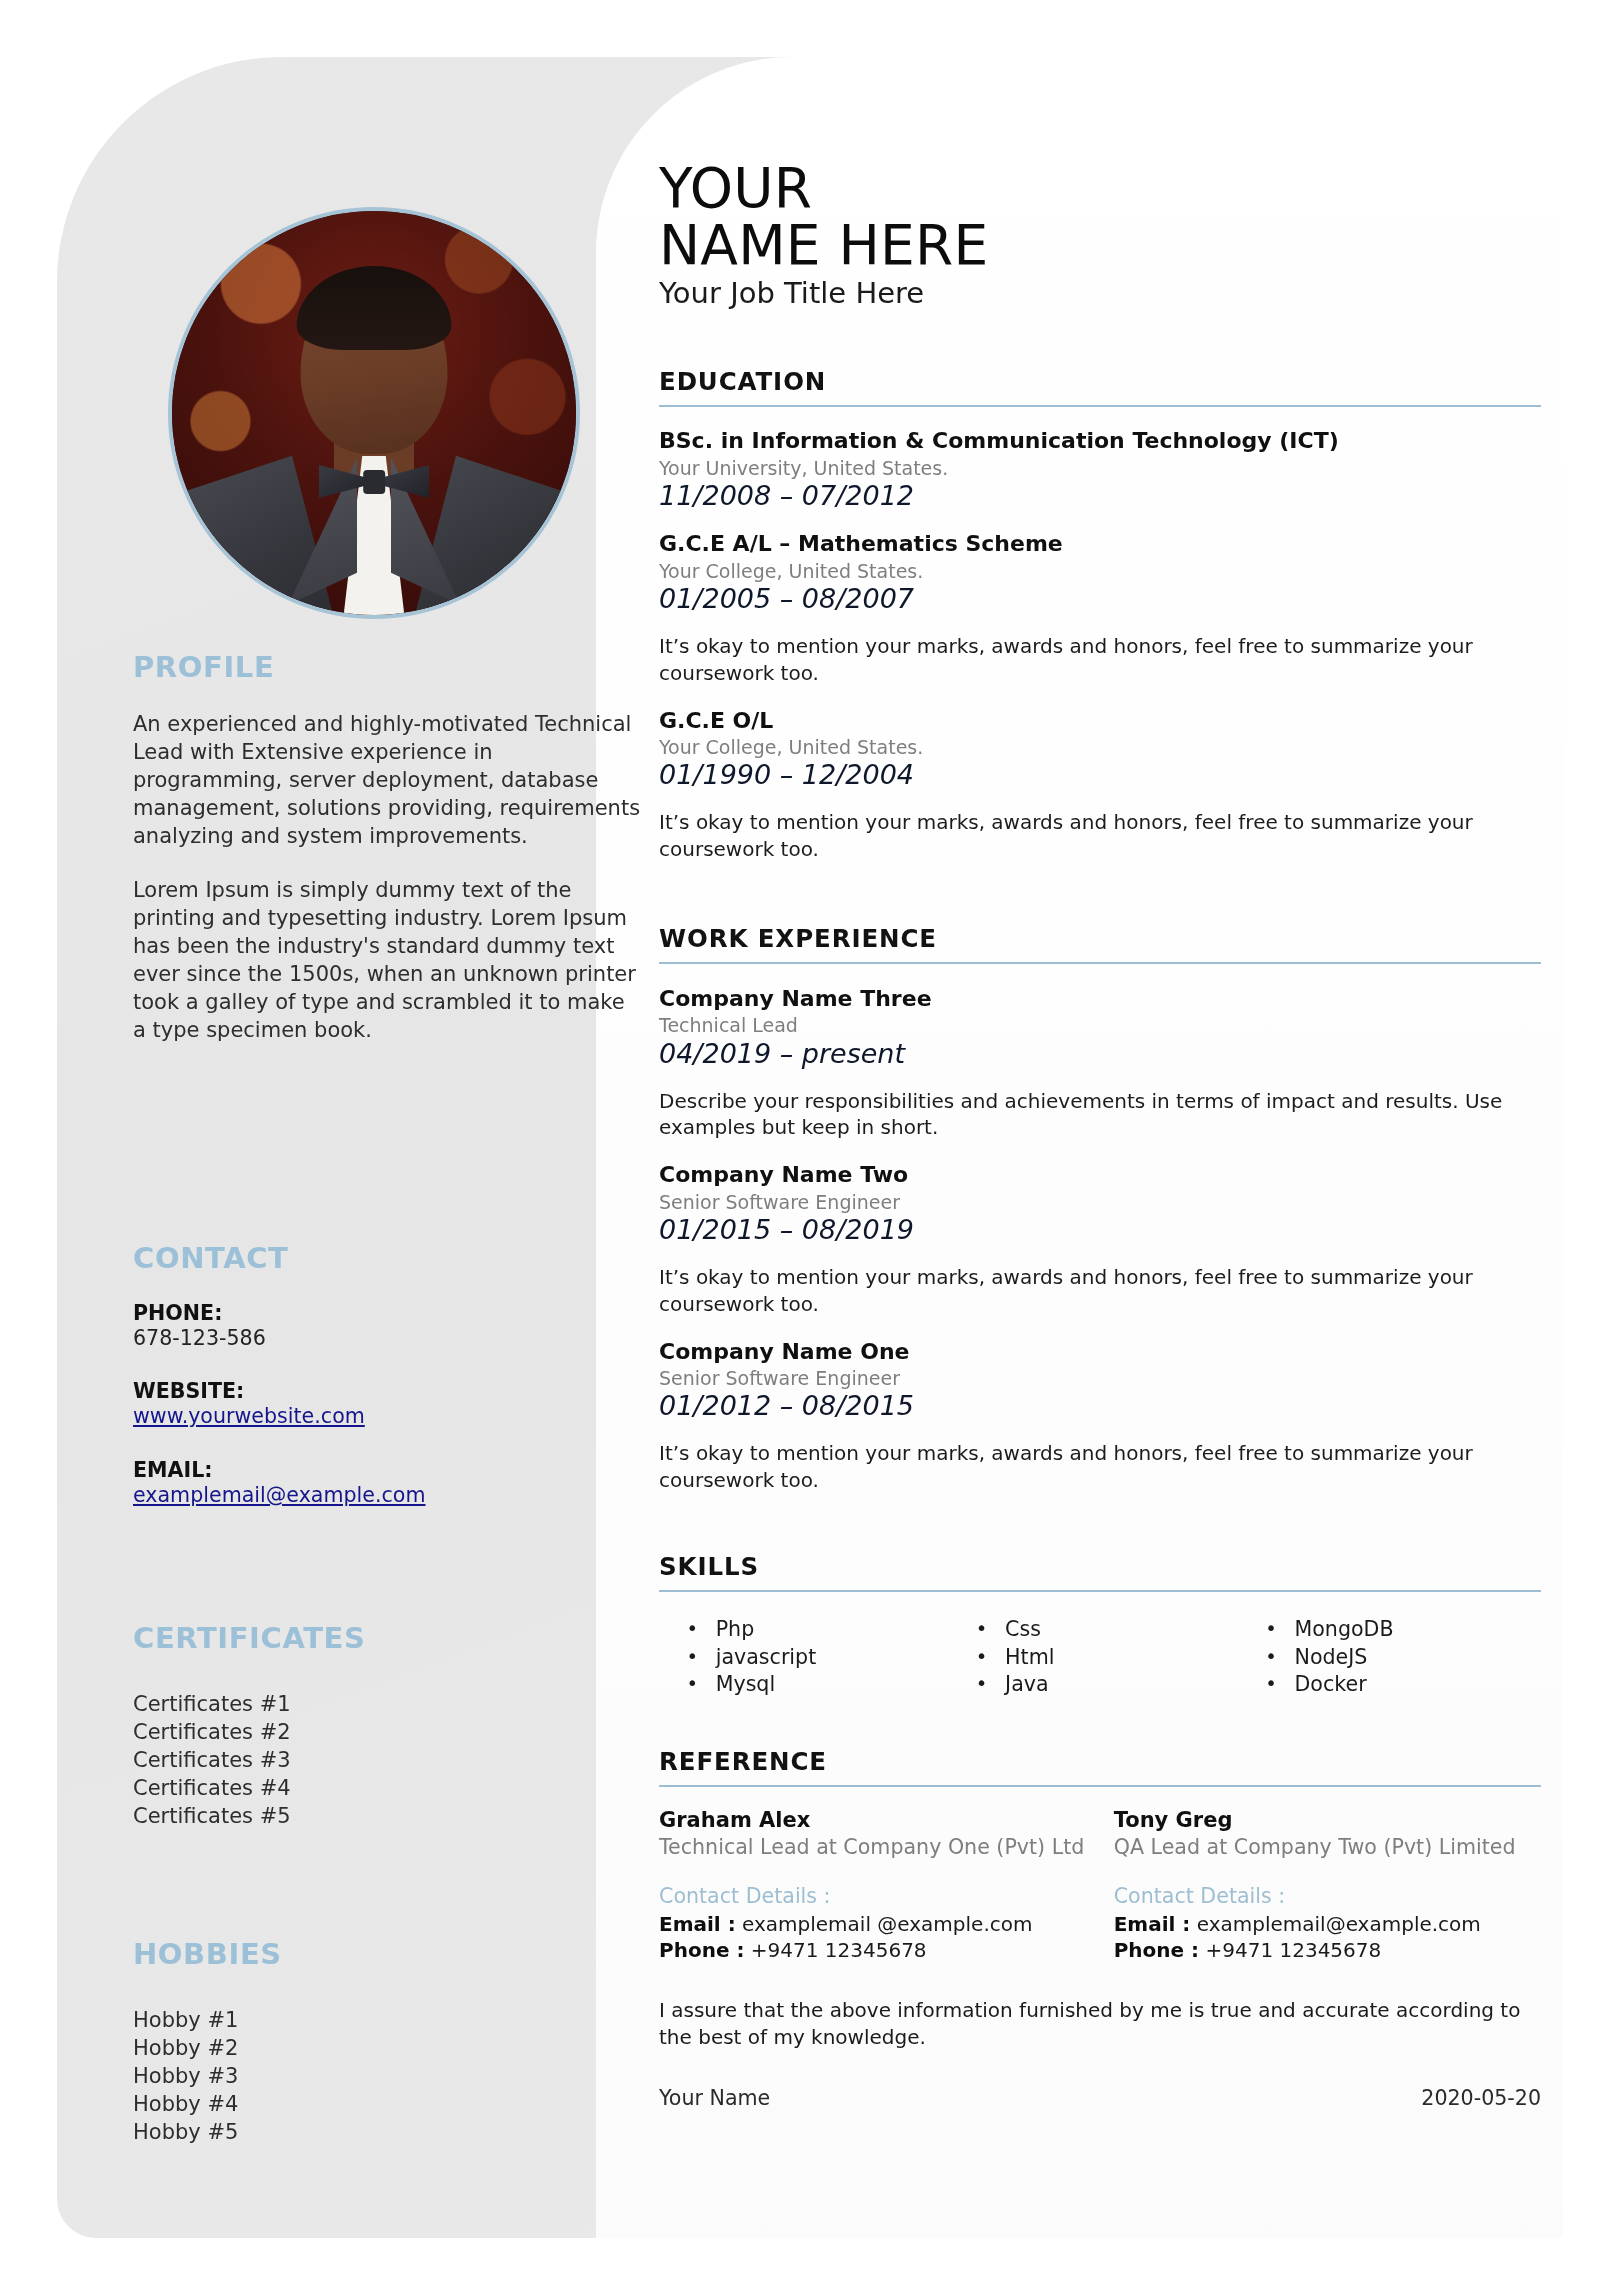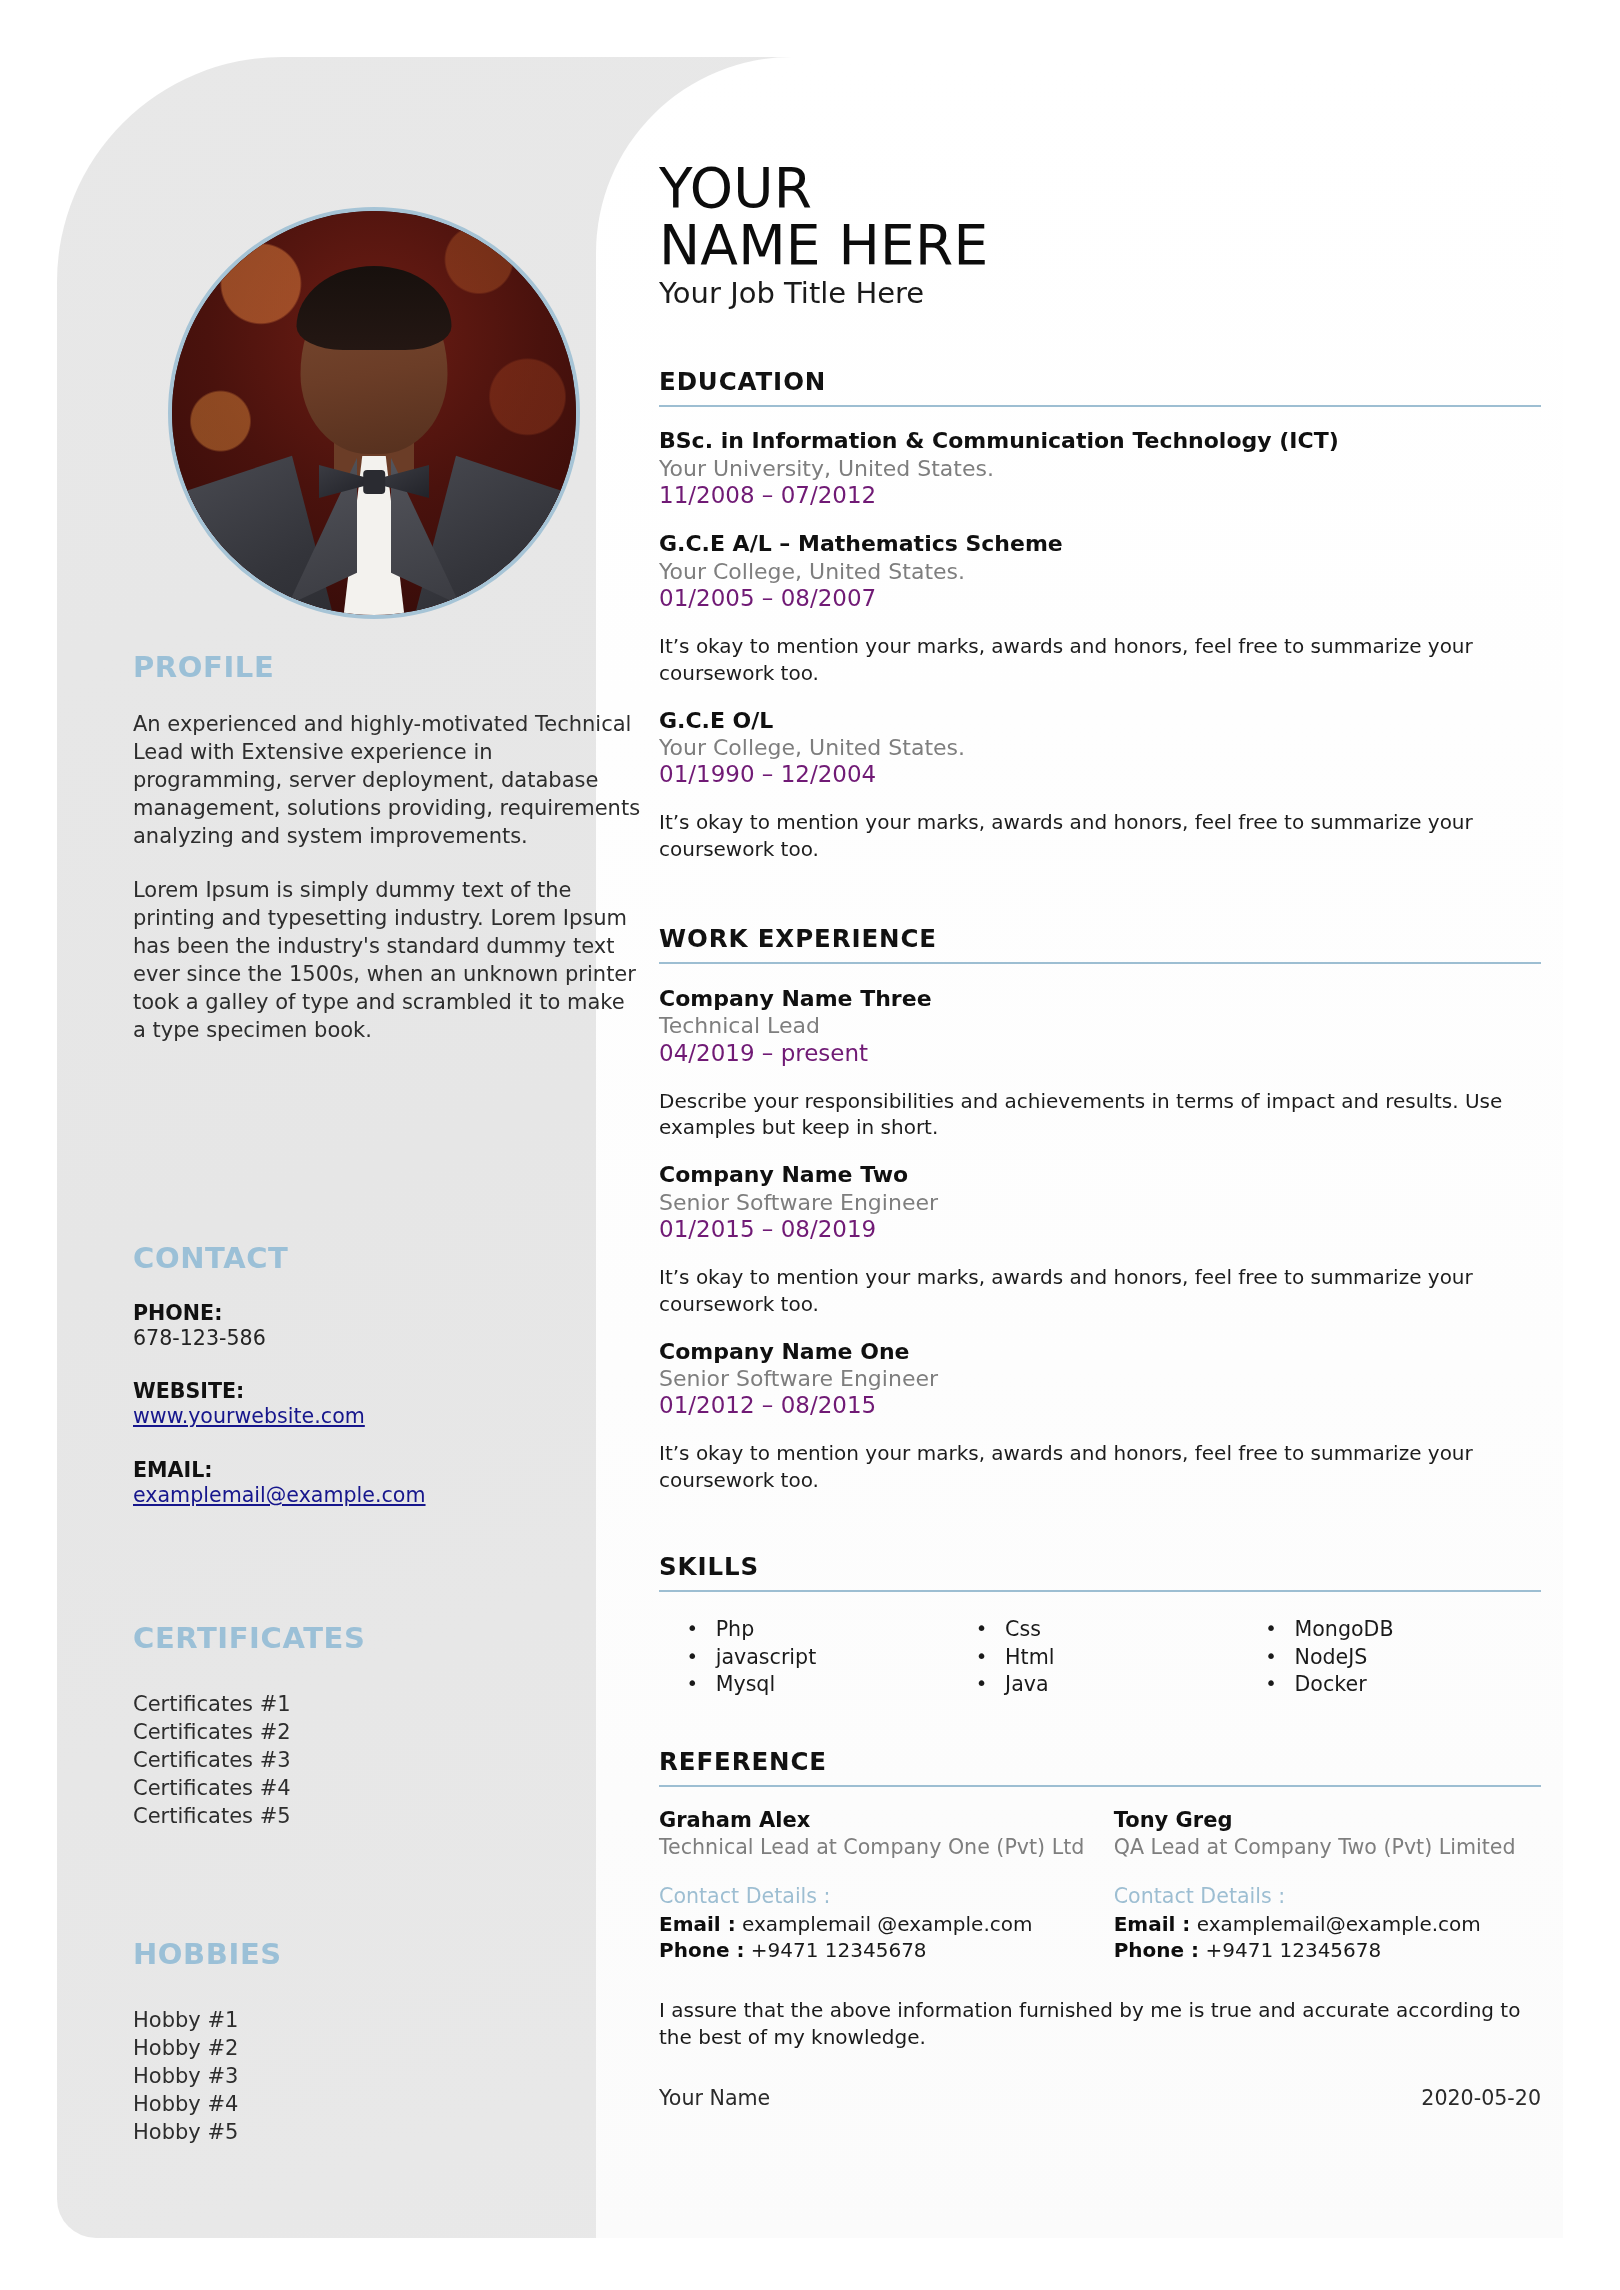--- a/index.html
+++ b/index.html
@@ -214,28 +214,29 @@
   }
 
   .entry { margin-top: 20.6px; }
   .entry-title {
     font-size: 22px;
     font-weight: 700;
     color: #101010;
     line-height: 27.4px;
   }
   .entry-sub {
-    font-size: 22px;
+    font-size: 19px;
     color: #7e7e7e;
     line-height: 27.4px;
   }
   .entry-date {
-    font-size: 23px;
-    color: #701a75;
-    line-height: 27.4px;
+    font-size: 27px;
+    color: #0f172a;
+    line-height: 27.4px;
+    font-style: italic;
   }
   .entry-desc {
     font-size: 20px;
     color: #1c1c1c;
     line-height: 26.5px;
     margin-top: 20.6px;
   }
 
   
   .skills-cols {

